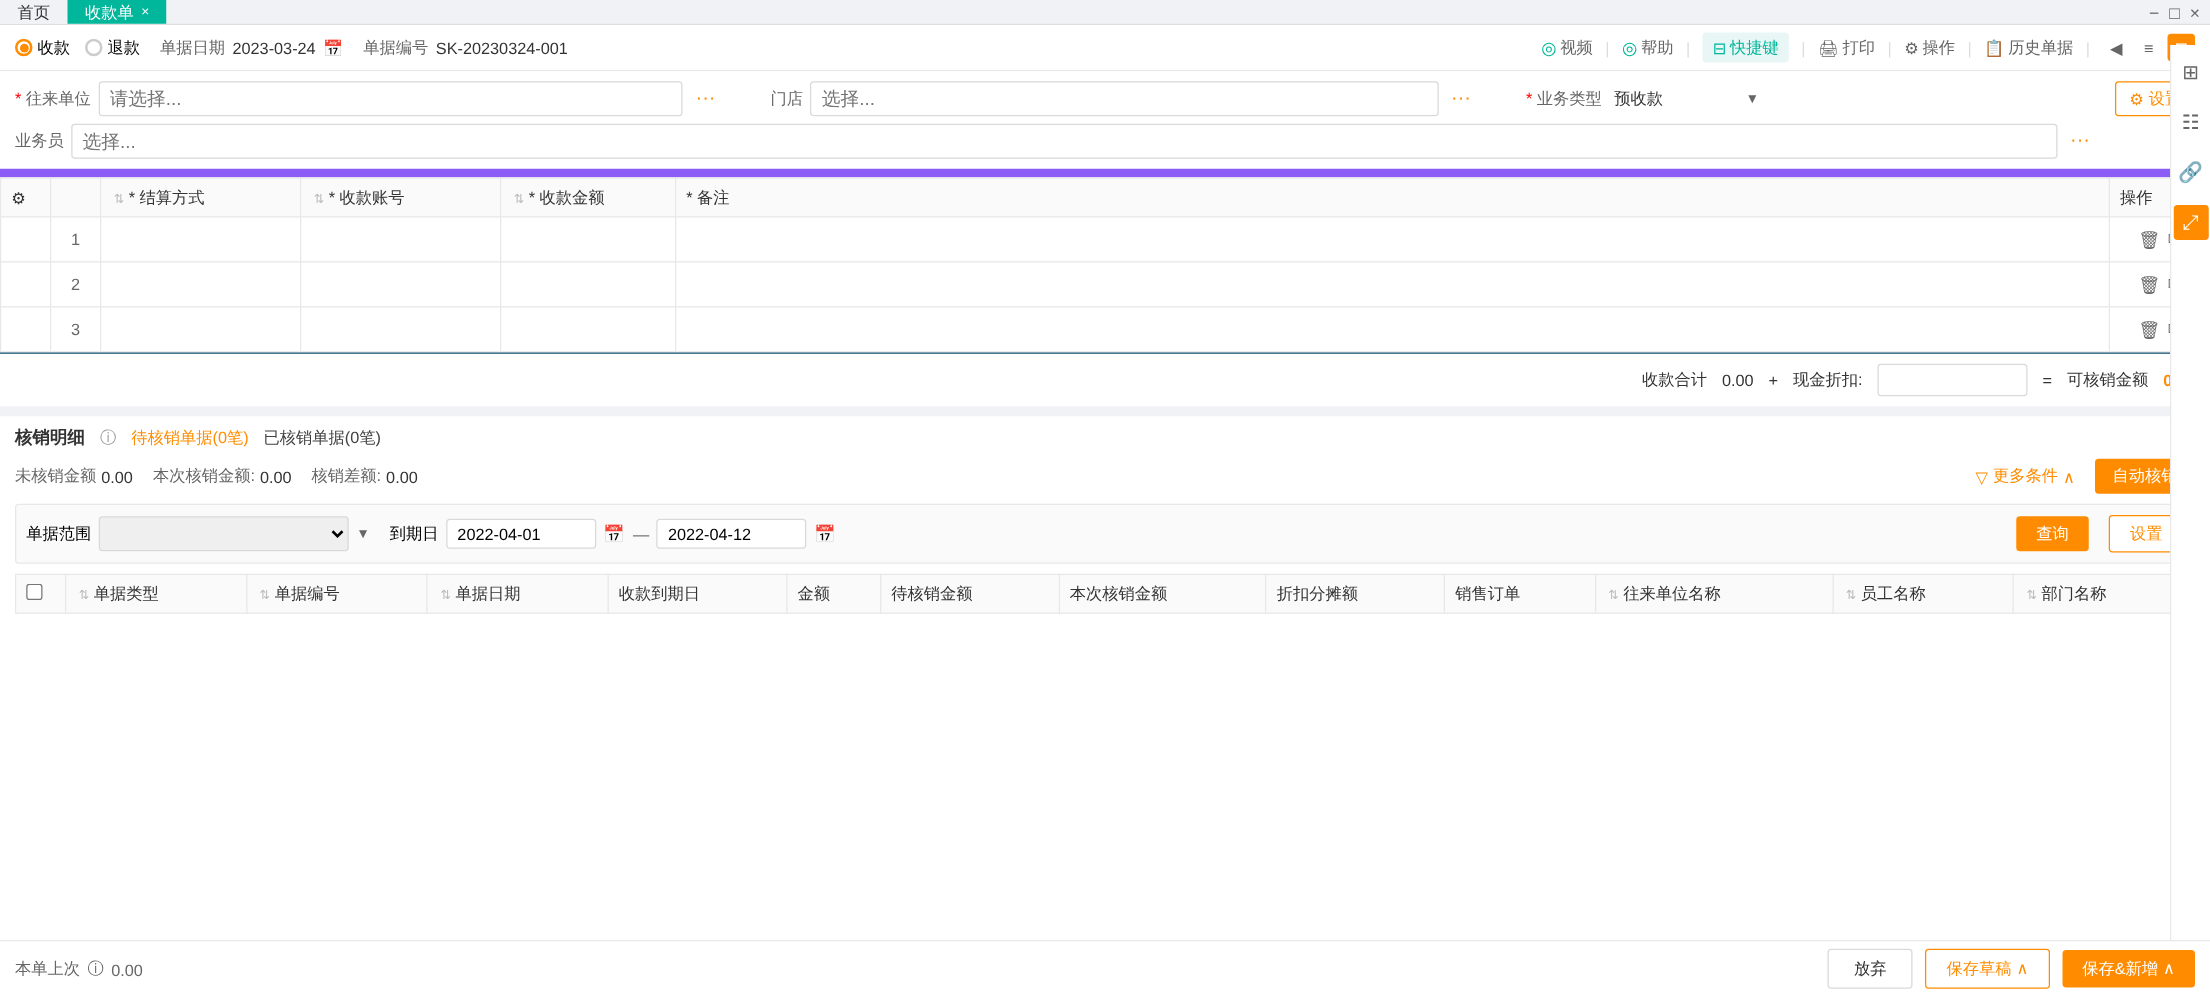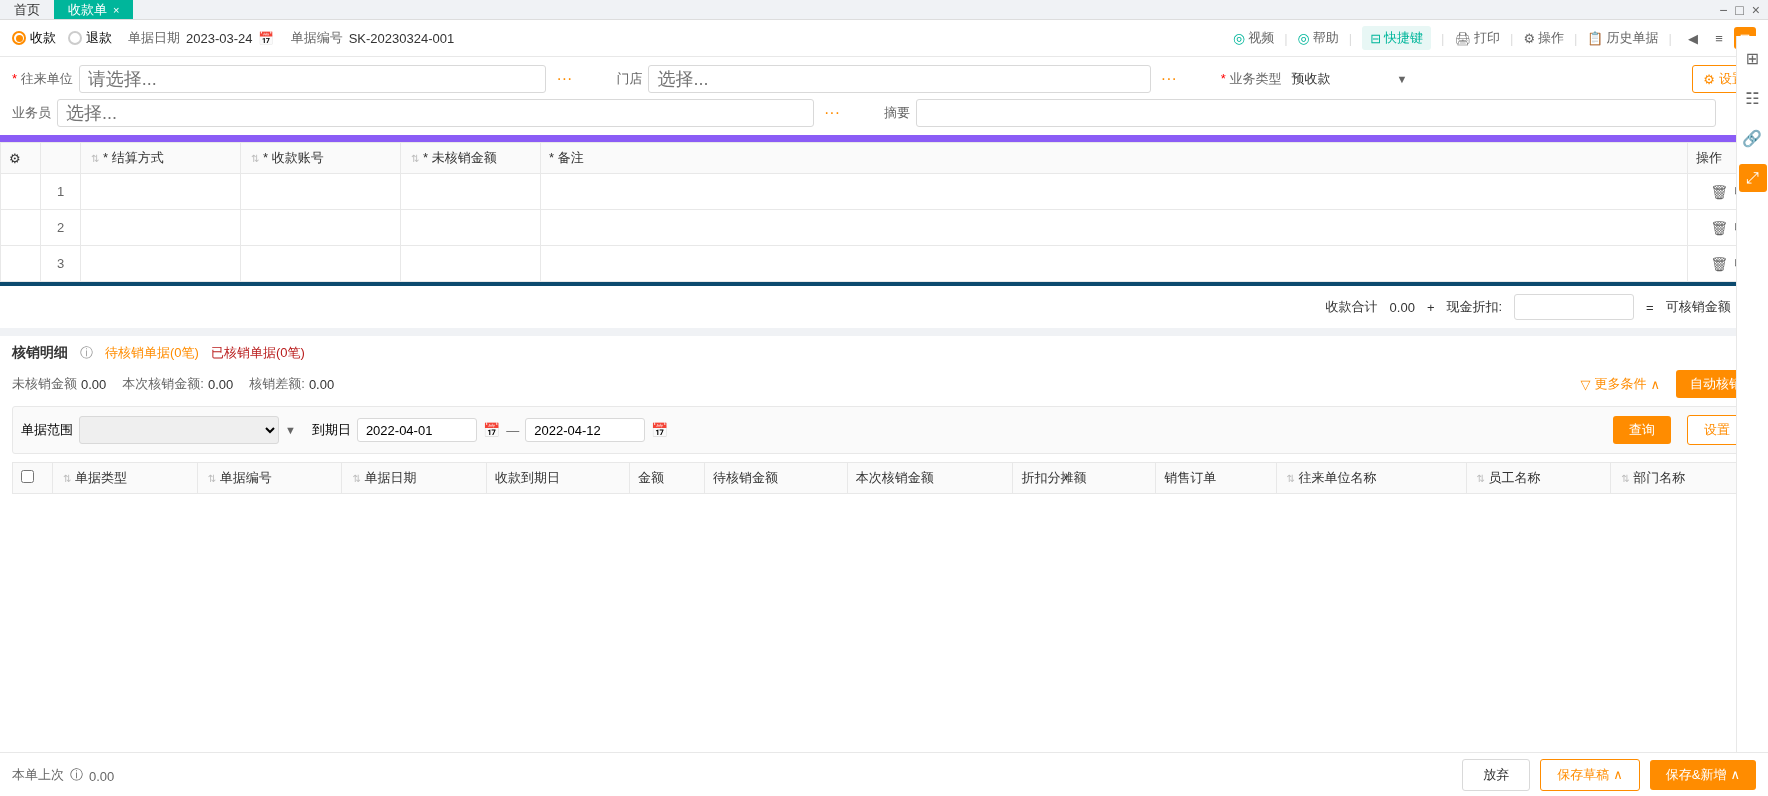--- a/index.html
+++ b/index.html
@@ -169,21 +169,21 @@
       color: #f00;
     }
     .form-input {
       flex: 1;
       height: 28px;
       border: 1px solid #d9d9d9;
       border-radius: 3px;
       padding: 0 8px;
       color: #999;
       outline: none;
-      font-size: 18px;
+      font-size: 15px;
     }
     .more-btn {
       color: #ff8c00;
       cursor: pointer;
       font-size: 16px;
       padding: 0 4px;
     }
     .settings-btn {
       display: flex;
       align-items: center;
@@ -243,24 +243,24 @@
       cursor: pointer;
       color: #666;
       font-size: 14px;
     }
 
     
     .summary-row {
       display: flex;
       align-items: center;
       justify-content: flex-end;
-      padding: 8px 0;
+      padding: 8px 12px;
       gap: 12px;
       background: #fff;
-      border-top: 4px solid #0c4a6e;
+      border-top: 1px solid #0c4a6e;
       font-size: 13px;
       color: #333;
     }
     .summary-input {
       width: 120px;
       height: 26px;
       border: 1px solid #d9d9d9;
       border-radius: 3px;
       padding: 0 6px;
       font-size: 13px;
@@ -294,21 +294,21 @@
       cursor: pointer;
     }
     .wo-tab {
       display: flex;
       align-items: center;
       gap: 4px;
       cursor: pointer;
       color: #ff8c00;
       font-size: 13px;
     }
-    .wo-tab.inactive { color: #b91c1c; }
+    .wo-tab.inactive { color: #404040; }
     .wo-stats {
       display: flex;
       align-items: center;
       gap: 16px;
       margin-bottom: 8px;
       font-size: 13px;
       color: #666;
     }
     .wo-stats .stat-item { display: flex; align-items: center; gap: 4px; }
     .wo-stats .stat-value { color: #333; }
@@ -593,45 +593,41 @@
         <span>设置</span>
       </button>
     </div>
     <div class="form-row">
       <div class="form-field">
         <span class="form-label">业务员</span>
         <input class="form-input" type="text" placeholder="选择..." style="">
         <span class="more-btn">···</span>
       </div>
       <div style="width:40px;"></div>
-      <div class="form-field">
-        <span class="form-label">摘要</span>
-        <input class="form-input" type="text" style="">
-      </div>
       <div style="width:40px;"></div>
     </div>
   </div>
 
   <div class="table-section">
     <table class="data-table">
       <thead>
         <tr>
           <th class="col-settings">⚙</th>
           <th style="width:40px;"></th>
           <th style="width:160px;">
             <span class="sort-icon">⇅</span>
             <span>* 结算方式</span>
           </th>
           <th style="width:160px;">
             <span class="sort-icon">⇅</span>
             <span>* 收款账号</span>
           </th>
           <th style="width:140px;">
             <span class="sort-icon">⇅</span>
-            <span>* 未核销金额</span>
+            <span>* 收款金额</span>
           </th>
           <th>
             <span>* 备注</span>
           </th>
           <th class="col-op">操作</th>
         </tr>
       </thead>
       <tbody>
         <tr>
           <td></td>

